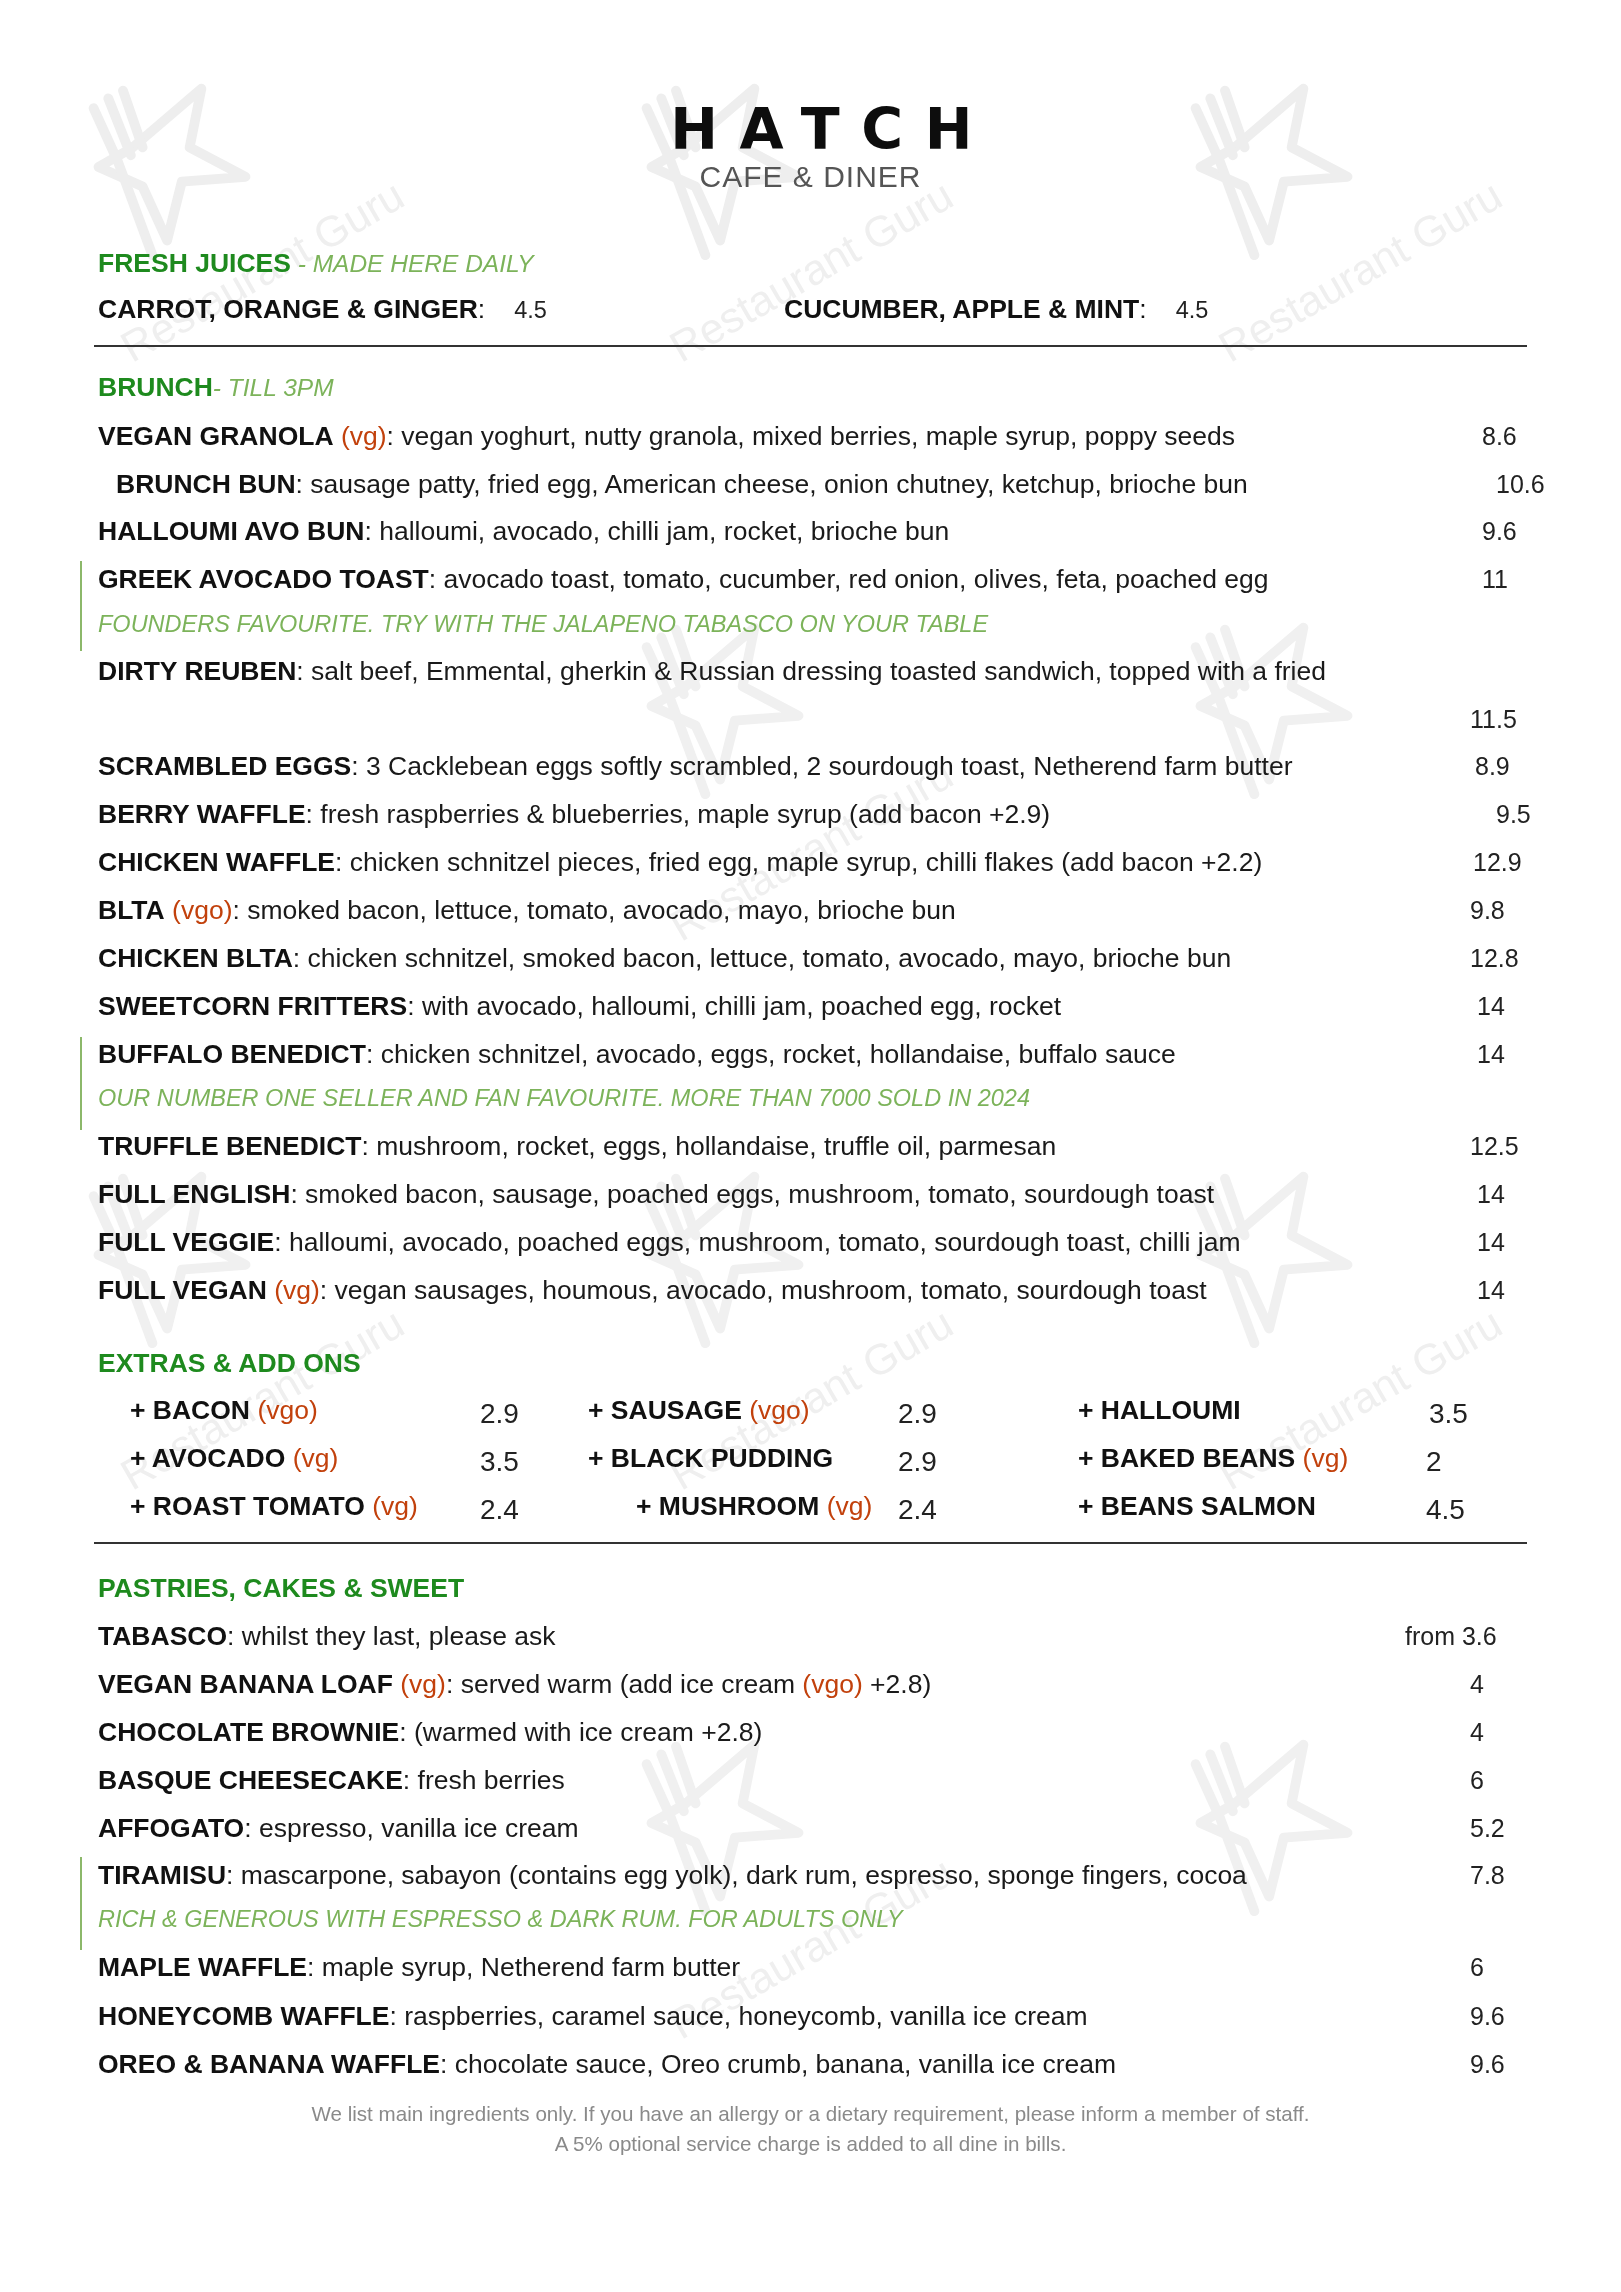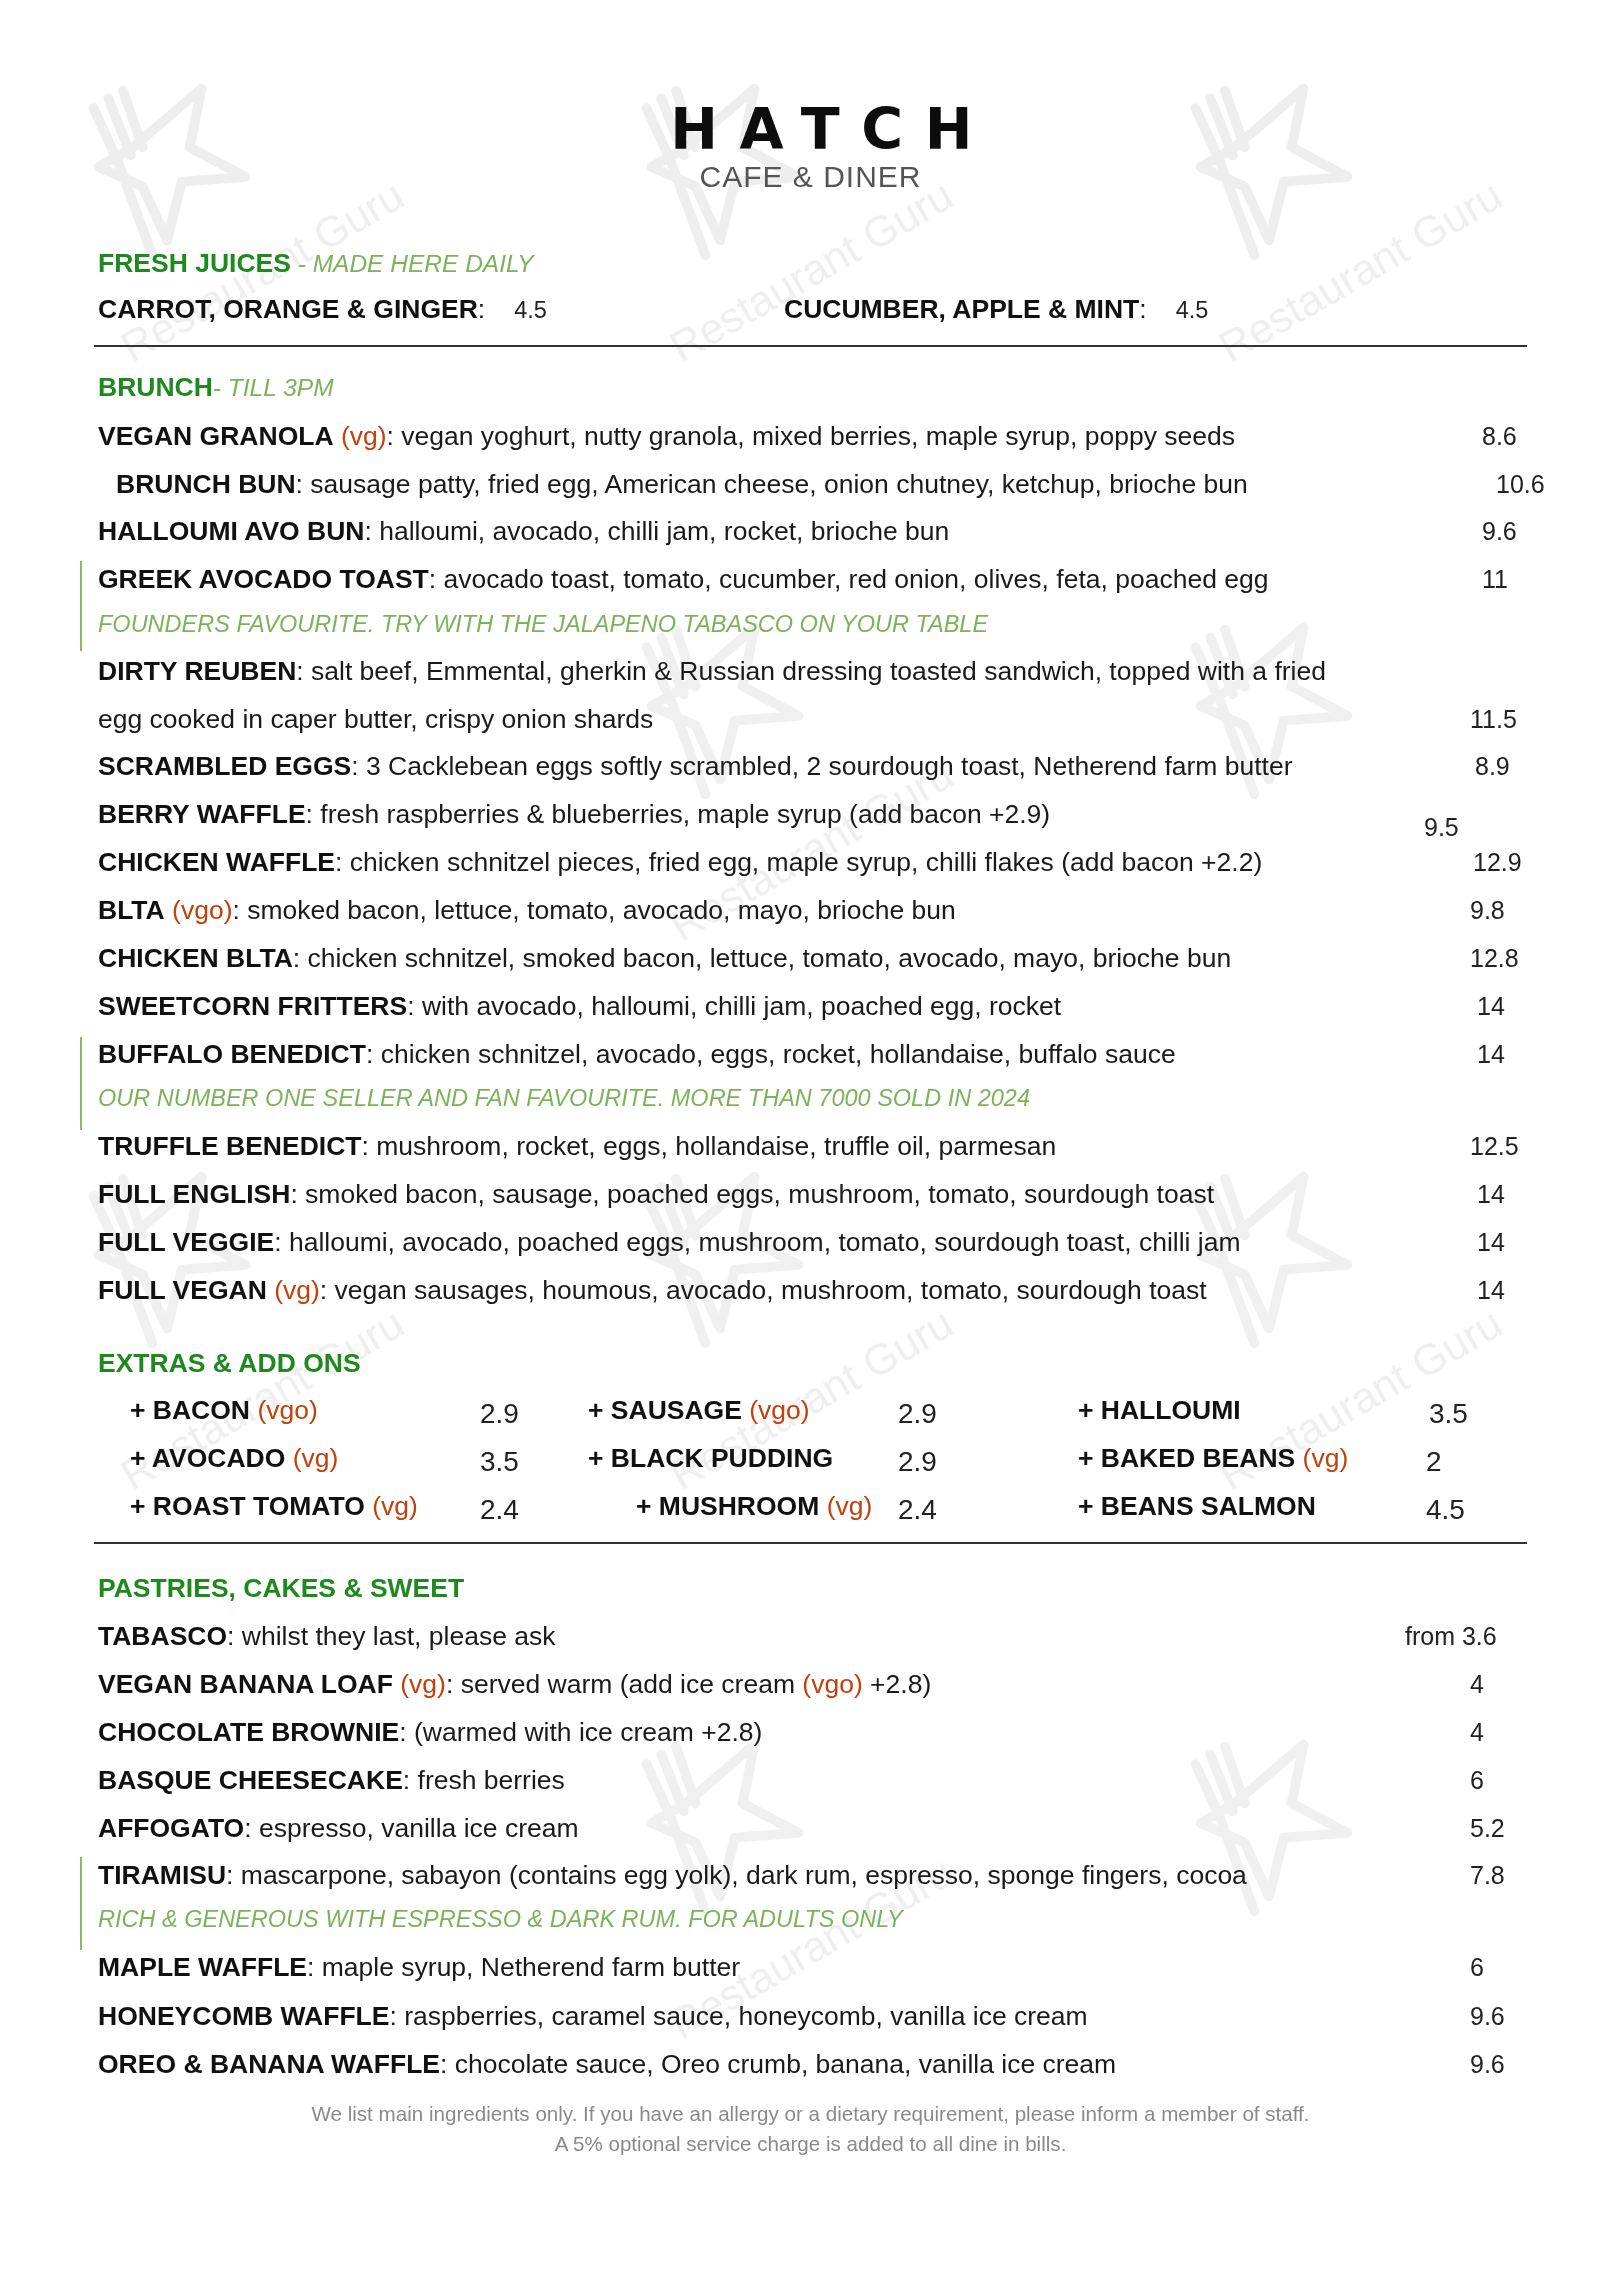--- a/index.html
+++ b/index.html
@@ -122,24 +122,24 @@
 
 <div class="row" style="top:420px;"><b>VEGAN GRANOLA</b><span class="tag"> (vg)</span><span class="desc">: vegan yoghurt, nutty granola, mixed berries, maple syrup, poppy seeds</span><span class="price" style="left:1384px;">8.6</span></div>
 <div class="row" style="top:468px;margin-left:18px;"><b>BRUNCH BUN</b><span class="desc">: sausage patty, fried egg, American cheese, onion chutney, ketchup, brioche bun</span><span class="price" style="left:1380px;">10.6</span></div>
 <div class="row" style="top:515px;"><b>HALLOUMI AVO BUN</b><span class="desc">: halloumi, avocado, chilli jam, rocket, brioche bun</span><span class="price" style="left:1384px;">9.6</span></div>
 
 <div class="vbar" style="top:561px;height:90px;"></div>
 <div class="row" style="top:563px;"><b>GREEK AVOCADO TOAST</b><span class="desc">: avocado toast, tomato, cucumber, red onion, olives, feta, poached egg</span><span class="price" style="left:1384px;">11</span></div>
 <div class="note" style="top:611px;">FOUNDERS FAVOURITE. TRY WITH THE JALAPENO TABASCO ON YOUR TABLE</div>
 
 <div class="row" style="top:655px;"><b>DIRTY REUBEN</b><span class="desc">: salt beef, Emmental, gherkin &amp; Russian dressing toasted sandwich, topped with a fried</span></div>
-<div class="row" style="top:703px;"><span class="desc">egg cooked in caper butter, crispy onion shards</span><span class="price" style="left:1372px;">11.5</span></div>
+<div class="row" style="top:703px;"><span class="price" style="left:1372px;">11.5</span></div>
 
 <div class="row" style="top:750px;"><b>SCRAMBLED EGGS</b><span class="desc">: 3 Cacklebean eggs softly scrambled, 2 sourdough toast, Netherend farm butter</span><span class="price" style="left:1377px;">8.9</span></div>
-<div class="row" style="top:798px;"><b>BERRY WAFFLE</b><span class="desc">: fresh raspberries &amp; blueberries, maple syrup (add bacon +2.9)</span><span class="price" style="left:1326px;margin-top:13px;">9.5</span></div>
+<div class="row" style="top:798px;"><b>BERRY WAFFLE</b><span class="desc">: fresh raspberries &amp; blueberries, maple syrup (add bacon +2.9)</span><span class="price" style="left:1398px;">9.5</span></div>
 <div class="row" style="top:846px;"><b>CHICKEN WAFFLE</b><span class="desc">: chicken schnitzel pieces, fried egg, maple syrup, chilli flakes (add bacon +2.2)</span><span class="price" style="left:1375px;">12.9</span></div>
 <div class="row" style="top:894px;"><b>BLTA</b><span class="tag"> (vgo)</span><span class="desc">: smoked bacon, lettuce, tomato, avocado, mayo, brioche bun</span><span class="price" style="left:1372px;">9.8</span></div>
 <div class="row" style="top:942px;"><b>CHICKEN BLTA</b><span class="desc">: chicken schnitzel, smoked bacon, lettuce, tomato, avocado, mayo, brioche bun</span><span class="price" style="left:1372px;">12.8</span></div>
 <div class="row" style="top:990px;"><b>SWEETCORN FRITTERS</b><span class="desc">: with avocado, halloumi, chilli jam, poached egg, rocket</span><span class="price" style="left:1379px;">14</span></div>
 
 <div class="vbar" style="top:1037px;height:93px;"></div>
 <div class="row" style="top:1038px;"><b>BUFFALO BENEDICT</b><span class="desc">: chicken schnitzel, avocado, eggs, rocket, hollandaise, buffalo sauce</span><span class="price" style="left:1379px;">14</span></div>
 <div class="note" style="top:1085px;">OUR NUMBER ONE SELLER AND FAN FAVOURITE. MORE THAN 7000 SOLD IN 2024</div>
 
 <div class="row" style="top:1130px;"><b>TRUFFLE BENEDICT</b><span class="desc">: mushroom, rocket, eggs, hollandaise, truffle oil, parmesan</span><span class="price" style="left:1372px;">12.5</span></div>

